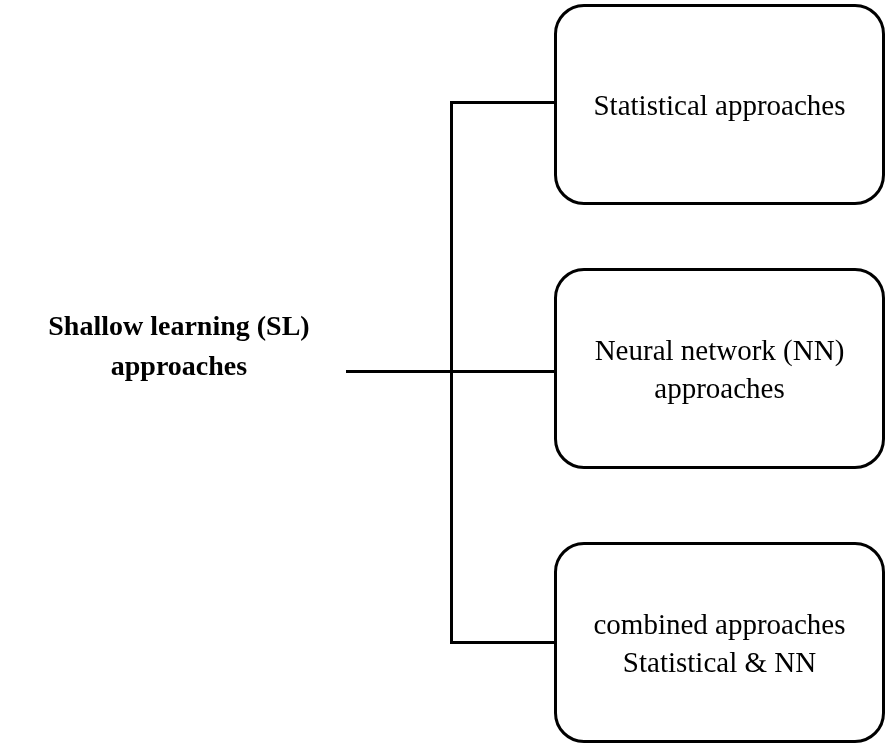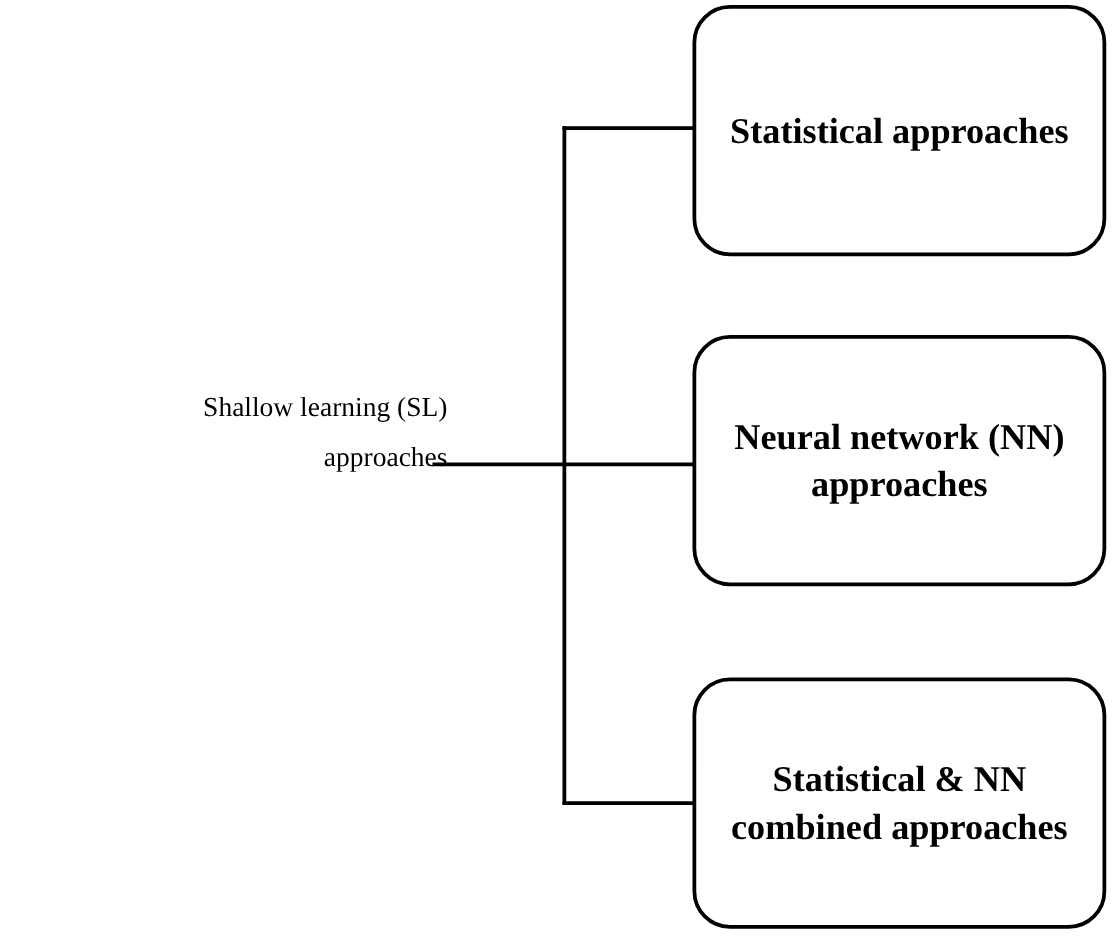--- a/index.html
+++ b/index.html
@@ -20,23 +20,23 @@
     color: var(--text);
     overflow: hidden;
   }
 
   
   .root-label {
     position: absolute;
     left: 0;
     top: 306px;
     width: 358px;
-    text-align: right;
-    font-weight: normal;
-    font-size: 22px;
+    text-align: center;
+    font-weight: bold;
+    font-size: 28px;
     line-height: 40px;
   }
   .tline { display: block; }
 
   
   .line {
     position: absolute;
     background: var(--line);
   }
   #l-root   { left: 346px; top: 370px; width: 209px; height: 3px; }  
@@ -53,21 +53,20 @@
     border: 3px solid var(--box-border);
     border-radius: 30px;
     background: var(--box-fill);
     display: flex;
     flex-direction: column;
     align-items: center;
     justify-content: center;
     text-align: center;
     font-size: 29px;
     line-height: 38px;
-    font-weight: bold;
   }
   #node-statistical { top: 4px; }
   #node-neural      { top: 268px; }
   #node-combined    { top: 542px; }
 </style>
 </head>
 <body>
 
 <div class="canvas">
 
@@ -84,17 +83,17 @@
   <div class="node" id="node-statistical">
     <span class="tline">Statistical approaches</span>
   </div>
 
   <div class="node" id="node-neural">
     <span class="tline">Neural network (NN)</span>
     <span class="tline">approaches</span>
   </div>
 
   <div class="node" id="node-combined">
+    <span class="tline">combined approaches</span>
     <span class="tline">Statistical &amp; NN</span>
-    <span class="tline">combined approaches</span>
   </div>
 
 </div>
 
 </body></html>

